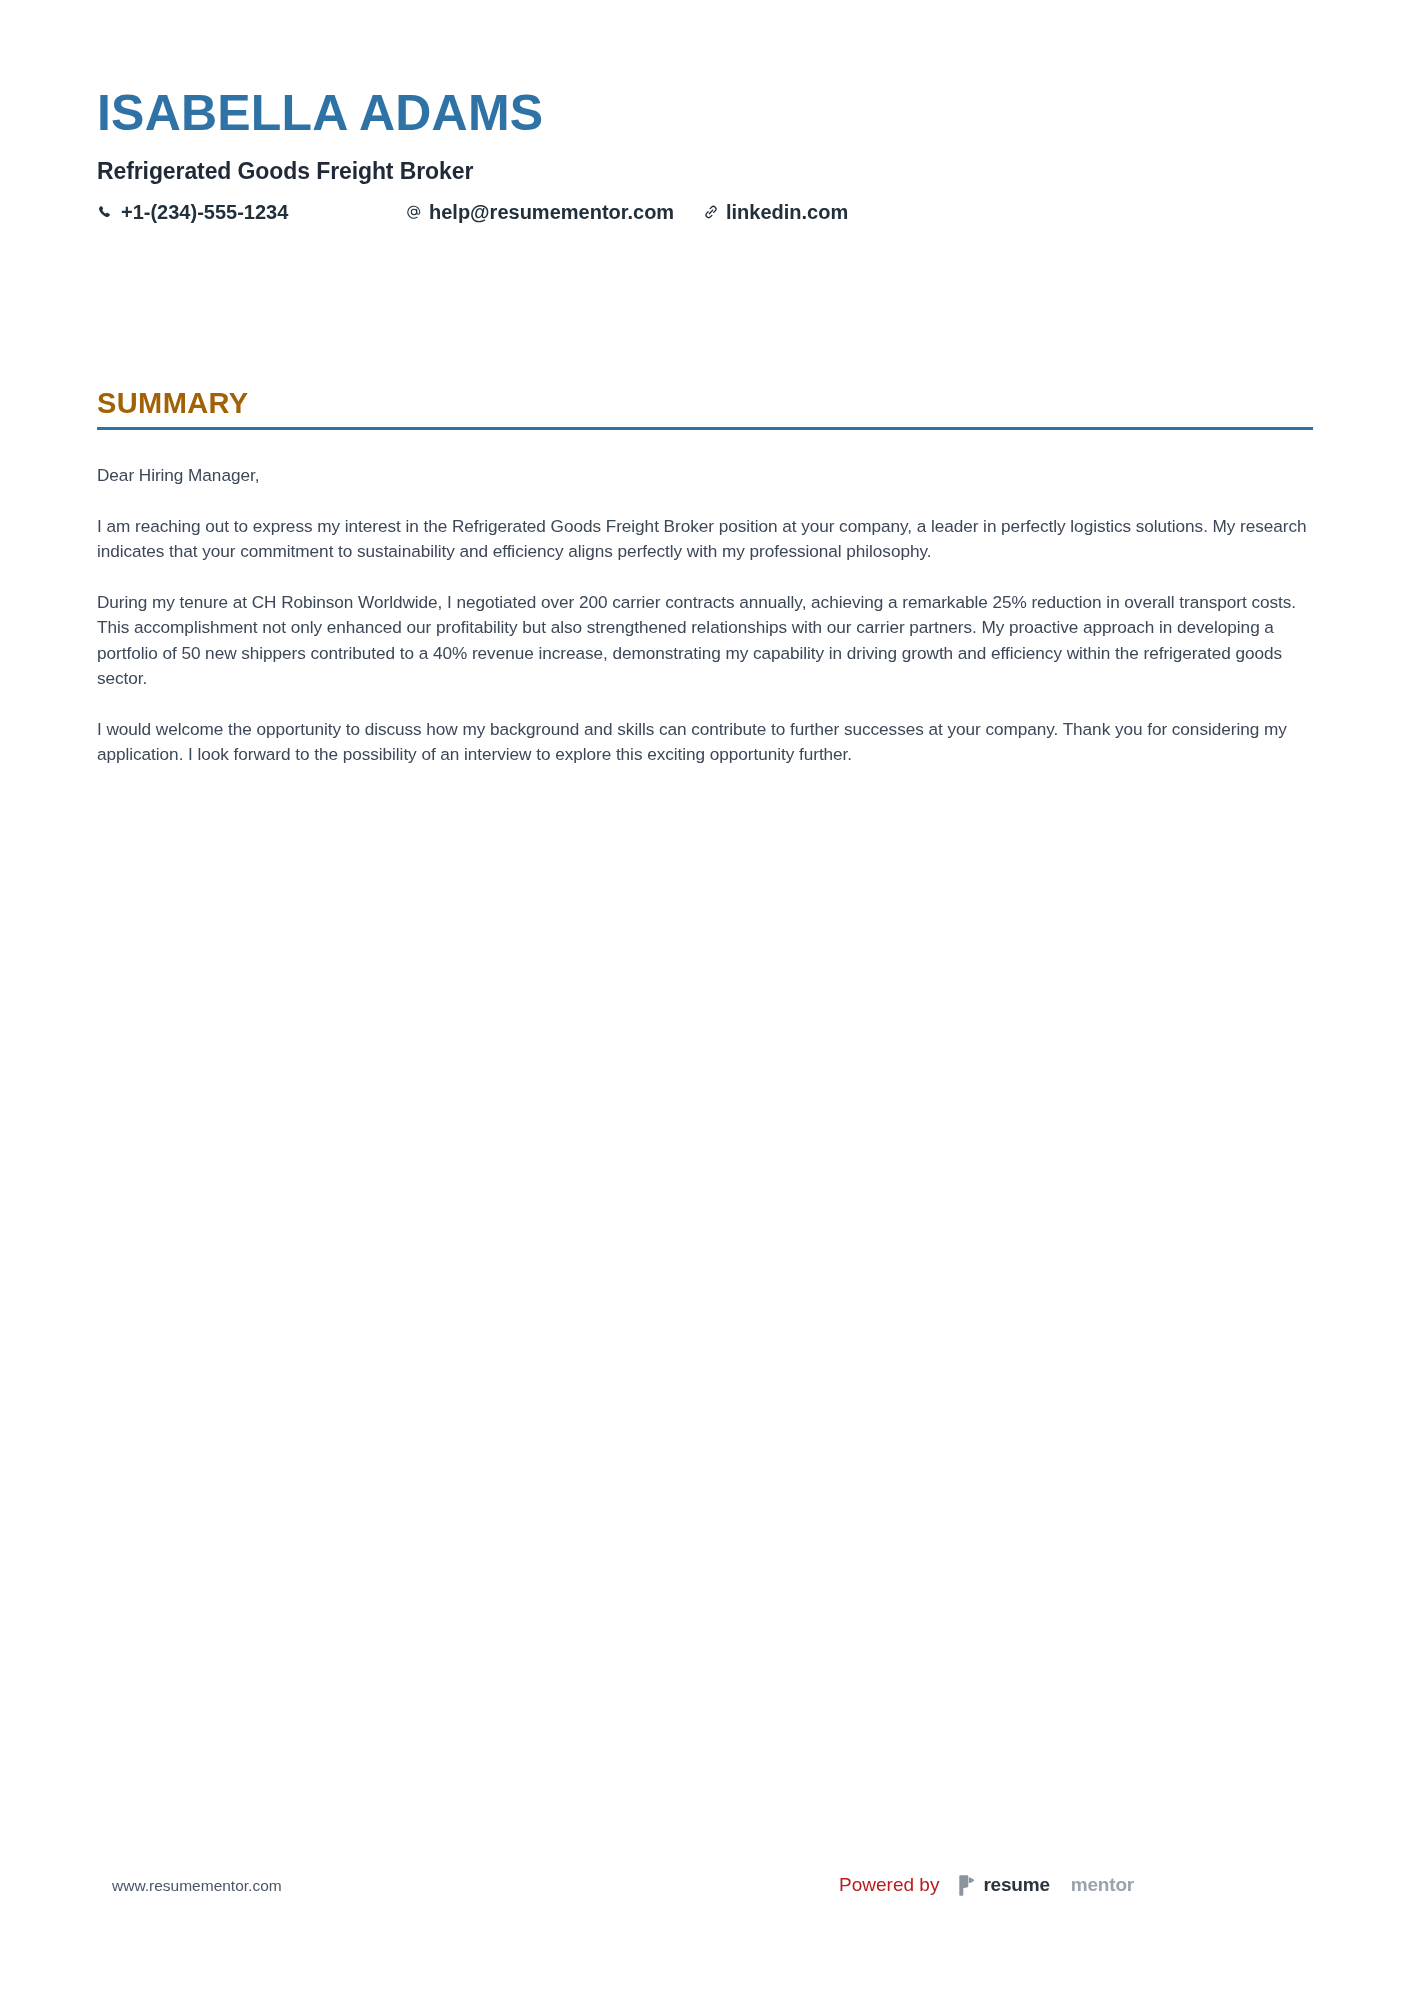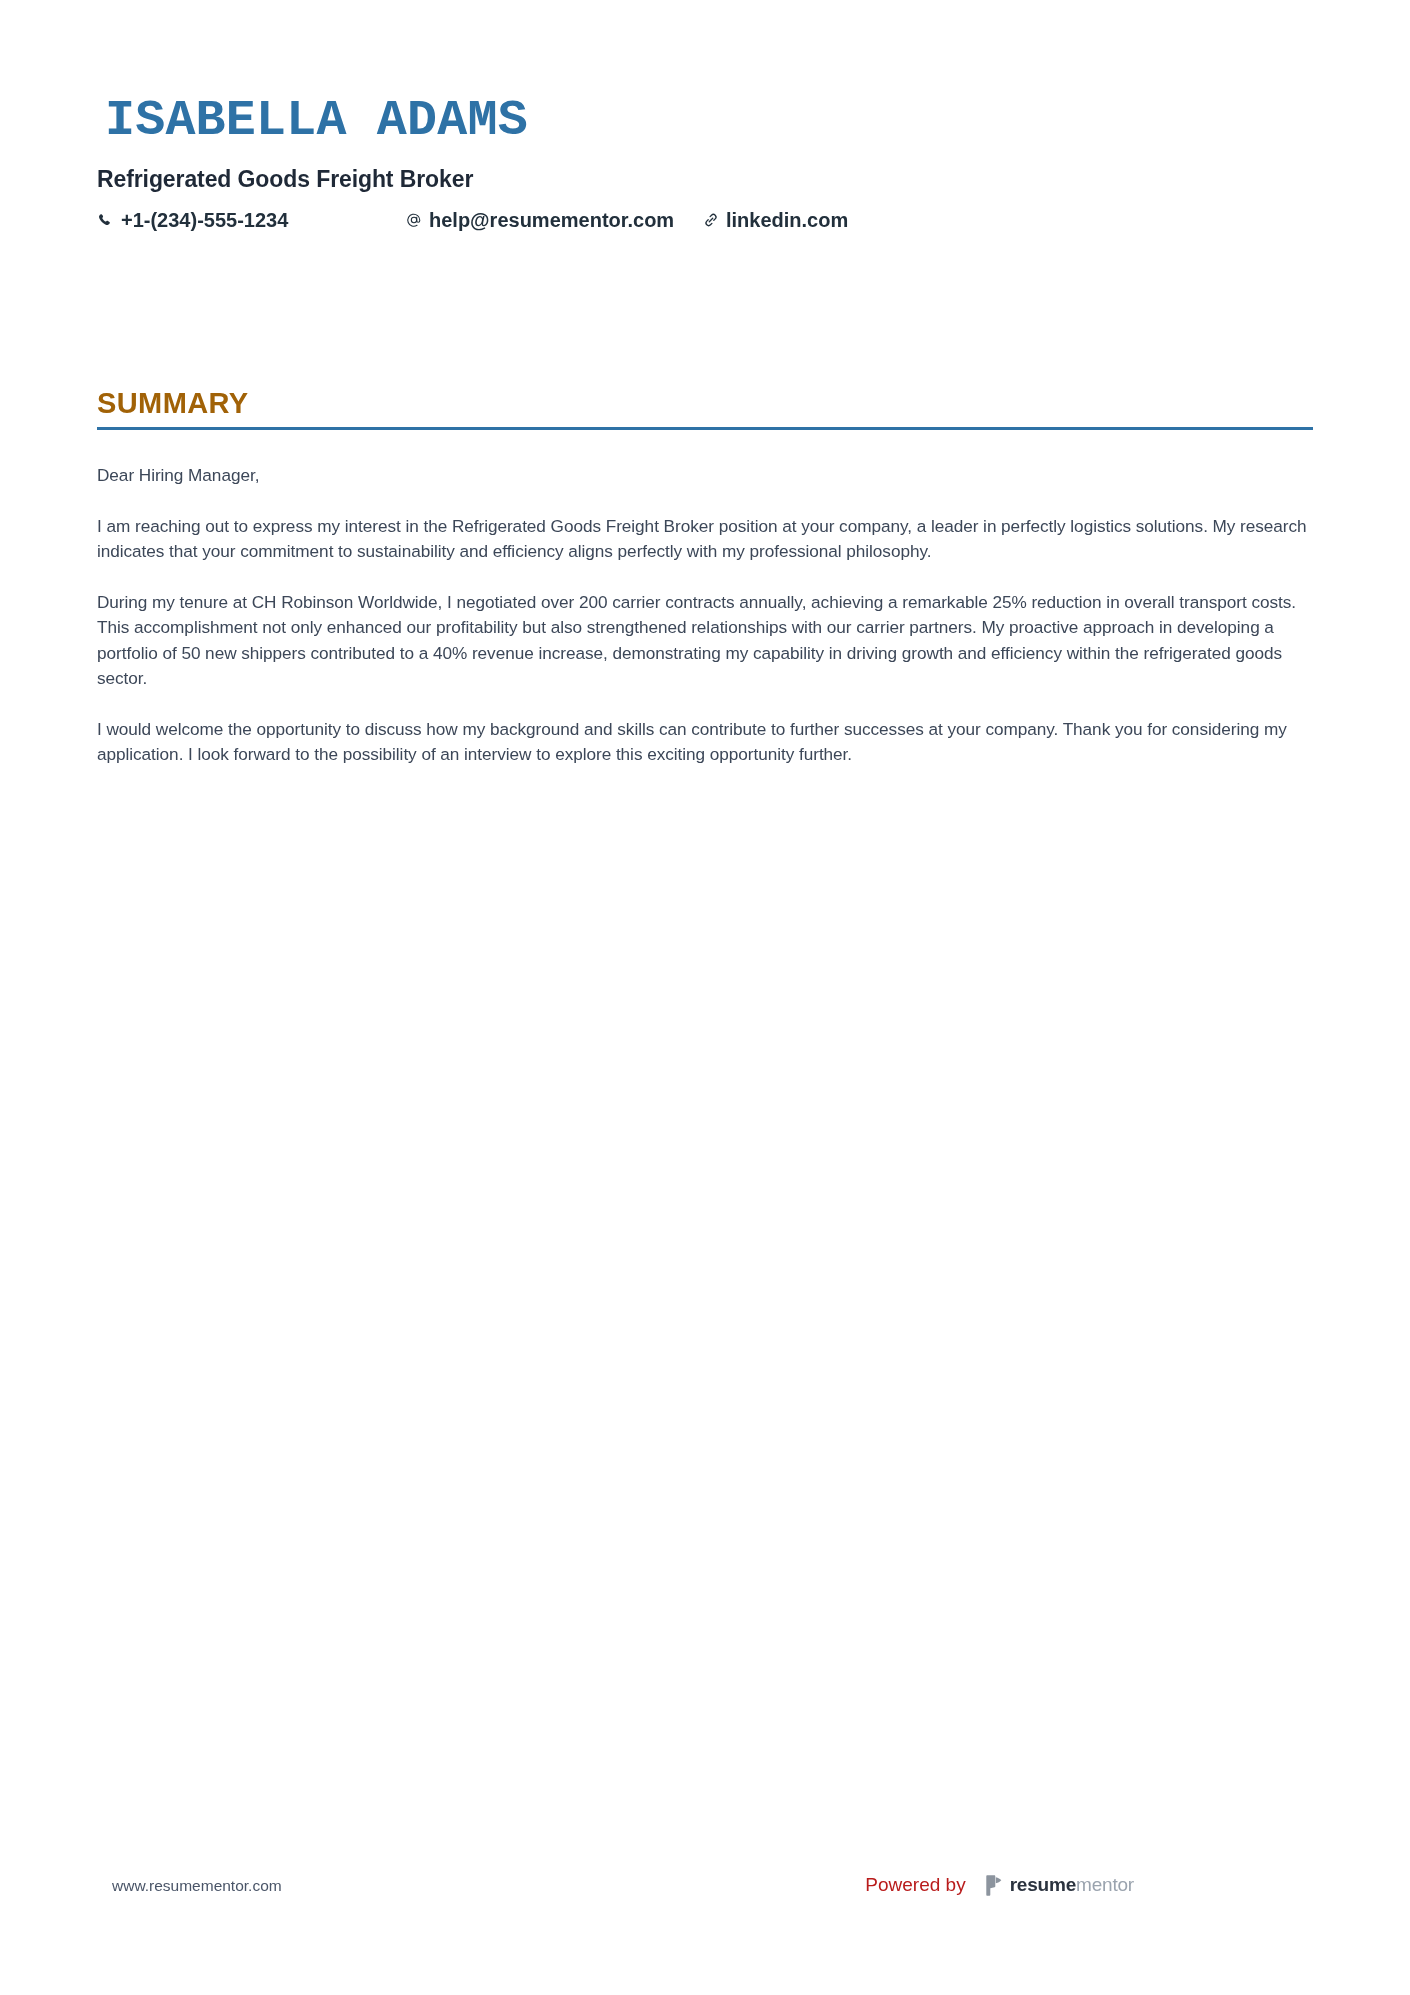--- a/index.html
+++ b/index.html
@@ -21,27 +21,27 @@
   }
 
   
   .header {
     position: absolute;
     left: 97px;
     top: 84px;
     width: 1216px;
   }
   .candidate-name {
-    font-family: Liberation Mono, monospace;
+    font-family: Liberation Sans, sans-serif;
     font-size: 50px;
     line-height: 58px;
     font-weight: 700;
     letter-spacing: 0.2px;
     color: #2E72A6;
-    margin: 8px;
+    margin: 0;
     white-space: nowrap;
   }
   .candidate-title {
     font-family: Liberation Sans, sans-serif;
     font-size: 23px;
     line-height: 30px;
     font-weight: 700;
     color: #1F2937;
     margin: 14px 0 0 0;
     letter-spacing: -0.1px;
@@ -157,21 +157,21 @@
     flex: 0 0 auto;
   }
   .brand-mark svg { display: block; }
   .brand-word {
     font-size: 19px;
     line-height: 22px;
     font-weight: 700;
     letter-spacing: -0.2px;
   }
   .brand-word .brand-strong { color: #2B333F; }
-  .brand-word .brand-light  { color: #9AA3AE; font-weight: 400; }
+  .brand-word .brand-light  { color: #9AA3AE; font-weight: 700; margin-left: 21px; }
 </style>
 </head>
 <body>
 
 <div class="page">
 
   <div class="header">
     <h1 class="candidate-name">ISABELLA ADAMS</h1>
     <h2 class="candidate-title">Refrigerated Goods Freight Broker</h2>
 

